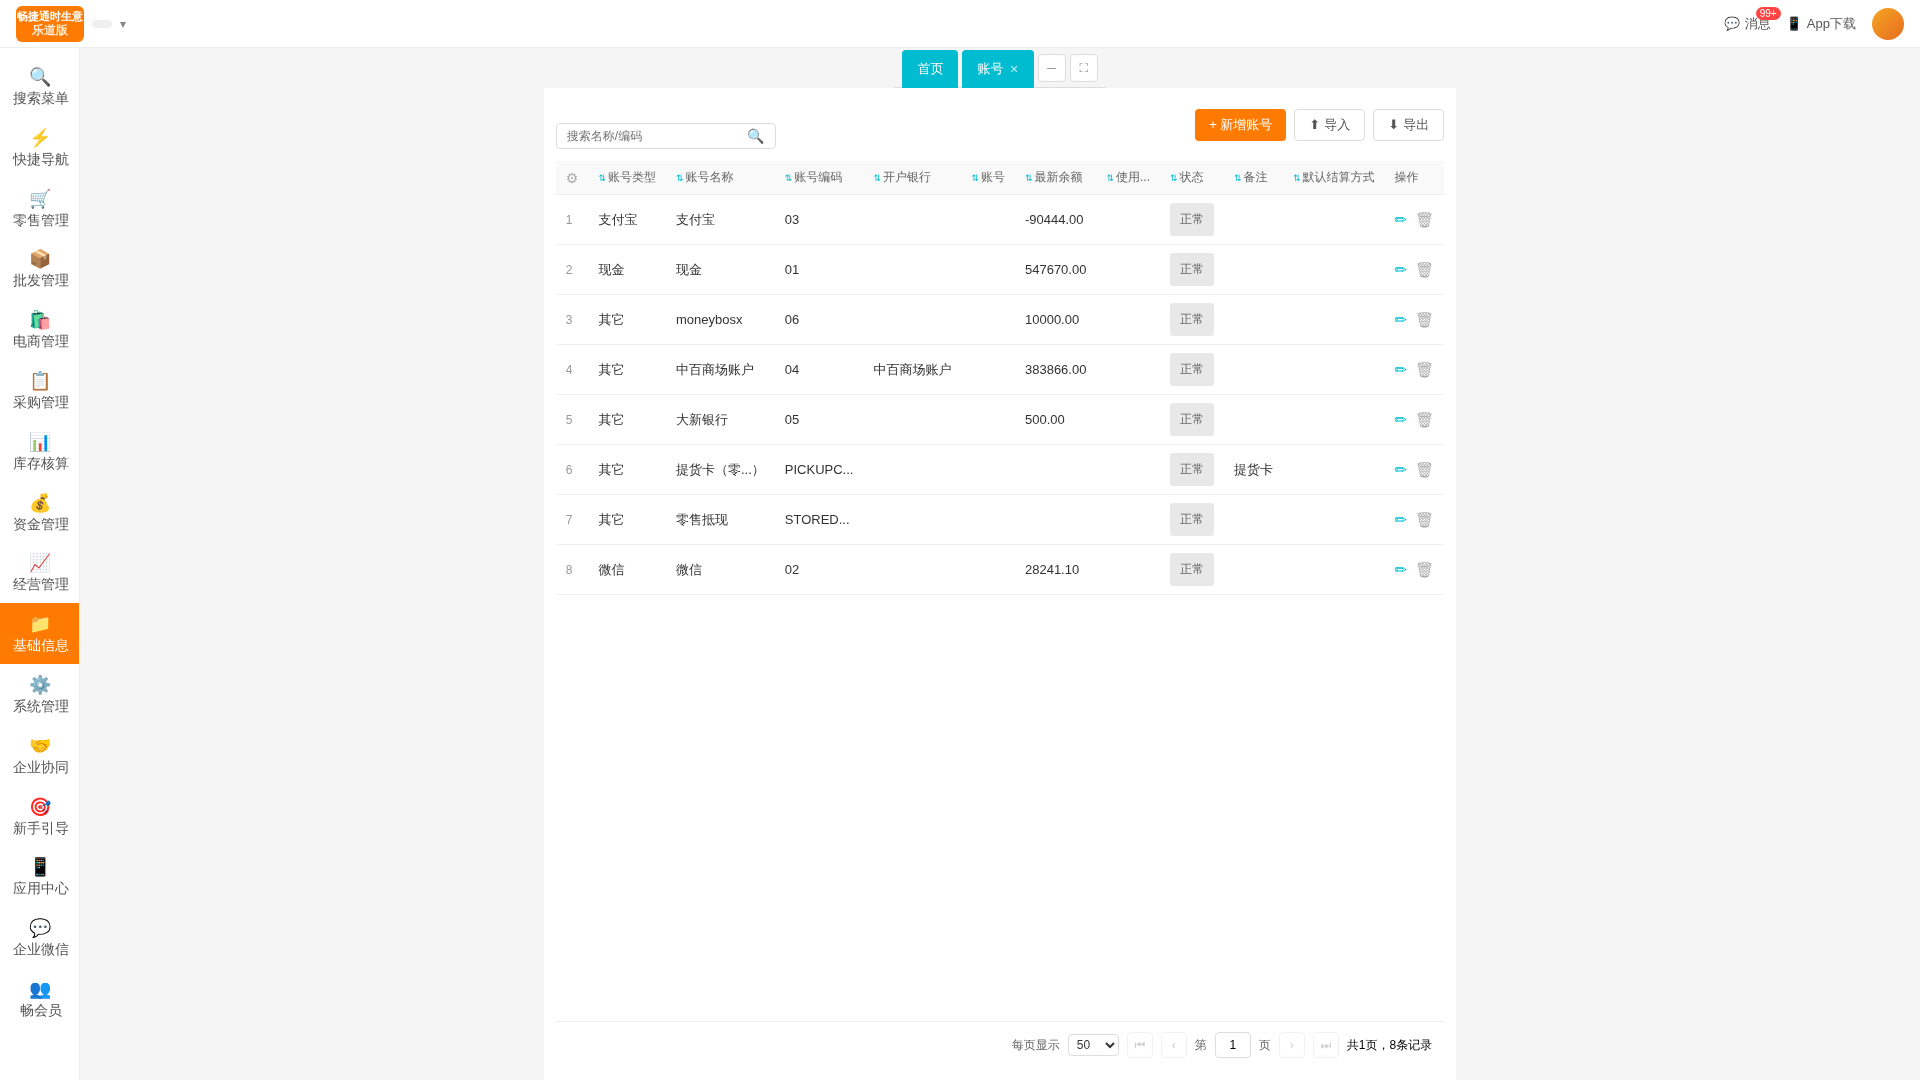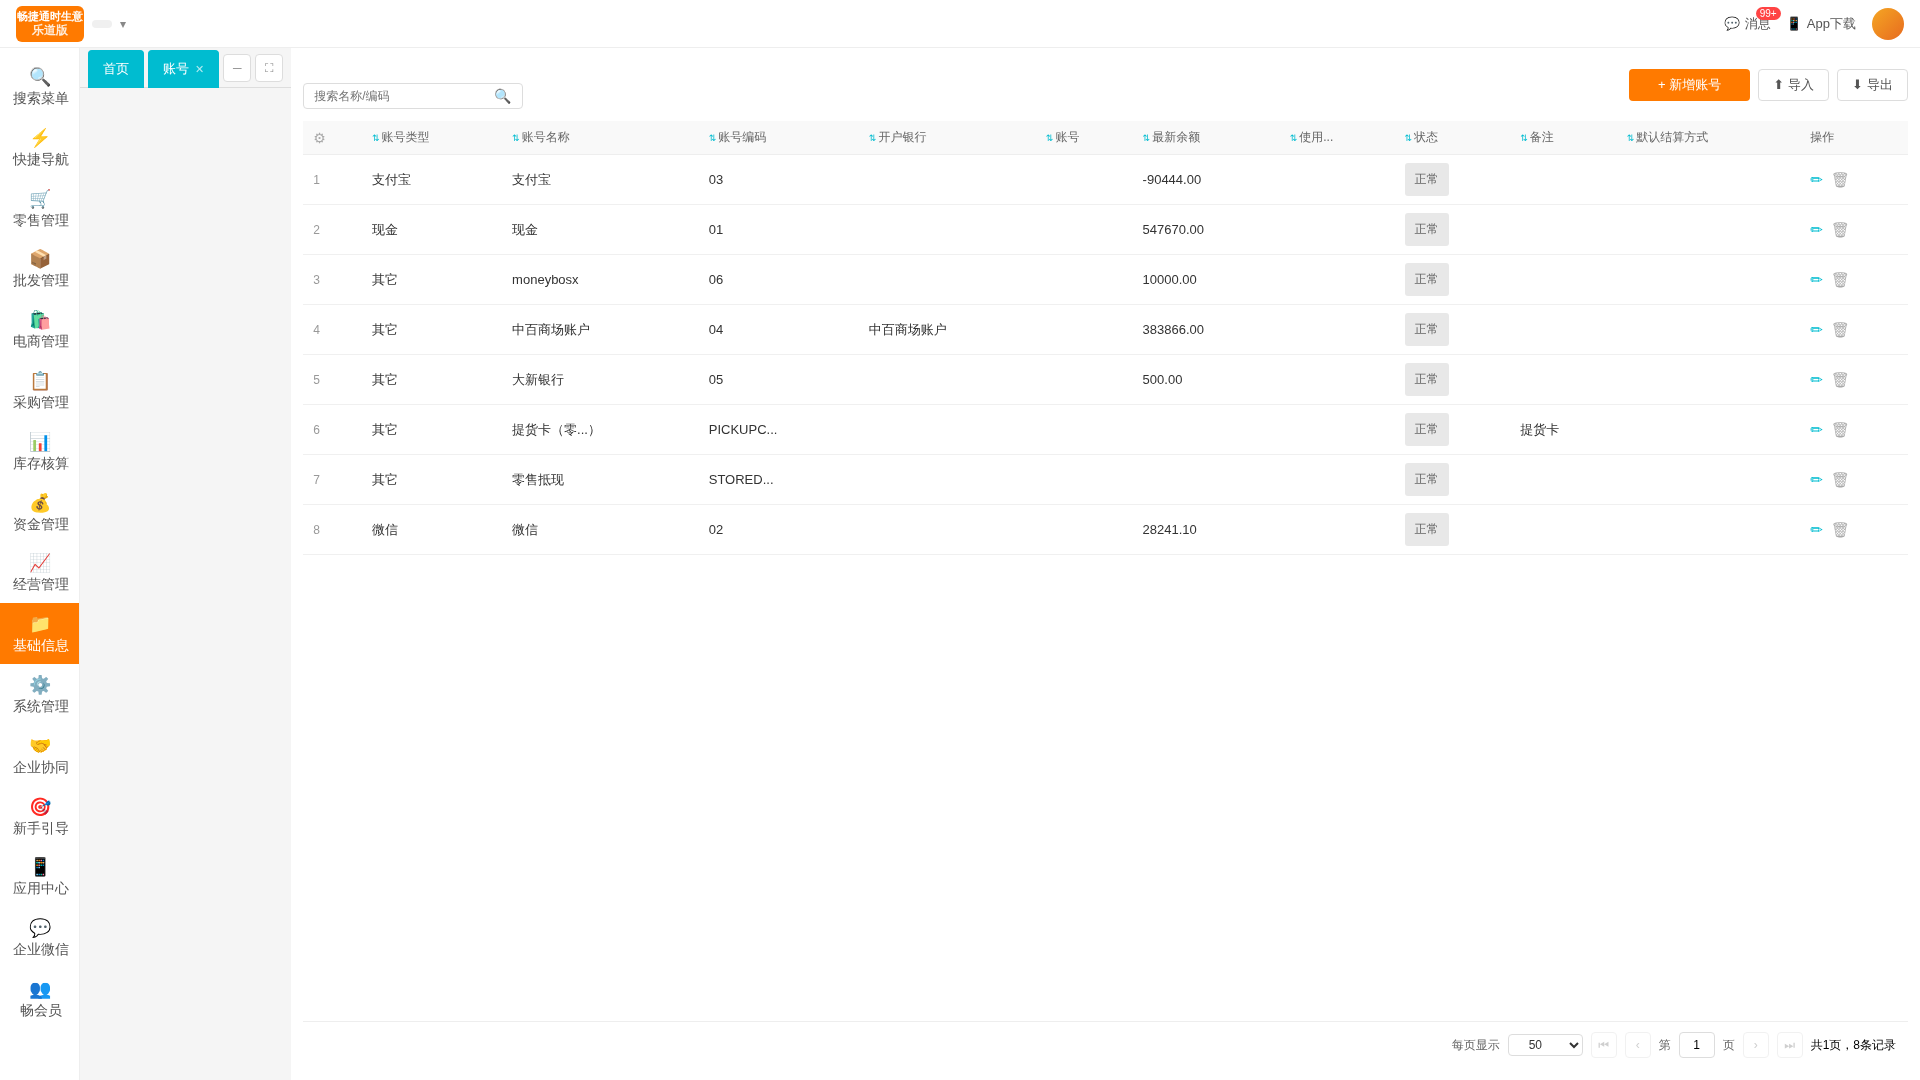--- a/index.html
+++ b/index.html
@@ -47,21 +47,21 @@
     .sidebar-item {
       display: flex; flex-direction: column; align-items: center; justify-content: center;
       padding: 10px 4px; cursor: pointer; color: #555; font-size: 12px;
       border-left: 3px solid transparent; min-height: 52px;
     }
     .sidebar-item.active { background: #ff7a00; color: #fff; border-left-color: transparent; }
     .sidebar-item .icon { font-size: 18px; margin-bottom: 2px; }
     .sidebar-item .label { font-size: 14px; text-align: left; line-height: 1.2; }
 
     
-    .content-area { flex: 1; display: flex; overflow: hidden; }
+    .content-area { flex: 1; display: flex; flex-direction: column; overflow: hidden; align-items: center; }
 
     
     .tab-bar {
       display: flex; align-items: center; background: #f5f5f5;
       border-bottom: 1px solid #ddd; flex-shrink: 0; height: 40px;
       padding: 0 8px;
     }
     .tab {
       display: flex; align-items: center; padding: 0 14px; height: 38px;
       background: #fff; border: 1px solid #ddd; border-bottom: none;
@@ -85,21 +85,21 @@
     .toolbar { display: flex; align-items: center; justify-content: space-between; margin-bottom: 12px; flex-shrink: 0; }
     .search-box {
       display: flex; align-items: center; border: 1px solid #ddd; border-radius: 4px;
       padding: 4px 10px; background: #fff; width: 220px; margin-top: 23px;
     }
     .search-box input { border: none; outline: none; font-size: 12px; flex: 1; color: #333; background: transparent; }
     .search-box .search-icon { color: #aaa; font-size: 14px; margin-left: 4px; cursor: pointer; }
     .toolbar-right { display: flex; gap: 8px; }
     .btn-primary {
       background: #ff7a00; color: #fff; border: none; border-radius: 4px;
-      padding: 6px 29px; cursor: pointer; font-size: 13px; display: flex; align-items: center; gap: 4px;
+      padding: 6px 14px; cursor: pointer; font-size: 13px; display: flex; align-items: center; gap: 4px;
     }
     .btn-default {
       background: #fff; color: #555; border: 1px solid #ddd; border-radius: 4px;
       padding: 6px 14px; cursor: pointer; font-size: 13px; display: flex; align-items: center; gap: 4px;
     }
 
     
     .table-wrapper { flex: 1; overflow: auto; }
     table { width: 100%; border-collapse: collapse; }
     thead tr { background: #f9f9f9; }
@@ -120,21 +120,21 @@
     .row-num { color: #999; font-size: 12px; }
 
     
     .pagination {
       display: flex; align-items: center; justify-content: flex-end;
       padding: 10px 12px; border-top: 1px solid #eee; gap: 8px;
       flex-shrink: 0; background: #fff;
     }
     .pagination-label { color: #666; font-size: 12px; }
     .page-size-select {
-      border: 1px solid #ddd; border-radius: 4px; padding: 2px 16px;
+      border: 1px solid #ddd; border-radius: 4px; padding: 2px 4px;
       font-size: 12px; color: #333; cursor: pointer; background: #fff;
     }
     .page-nav-btn {
       width: 26px; height: 26px; border: 1px solid #ddd; border-radius: 4px;
       background: #fff; display: flex; align-items: center; justify-content: center;
       cursor: pointer; color: #888; font-size: 12px;
     }
     .page-nav-btn:disabled, .page-nav-btn.disabled { opacity: 0.4; cursor: default; }
     .page-input {
       width: 36px; height: 26px; border: 1px solid #ddd; border-radius: 4px;

